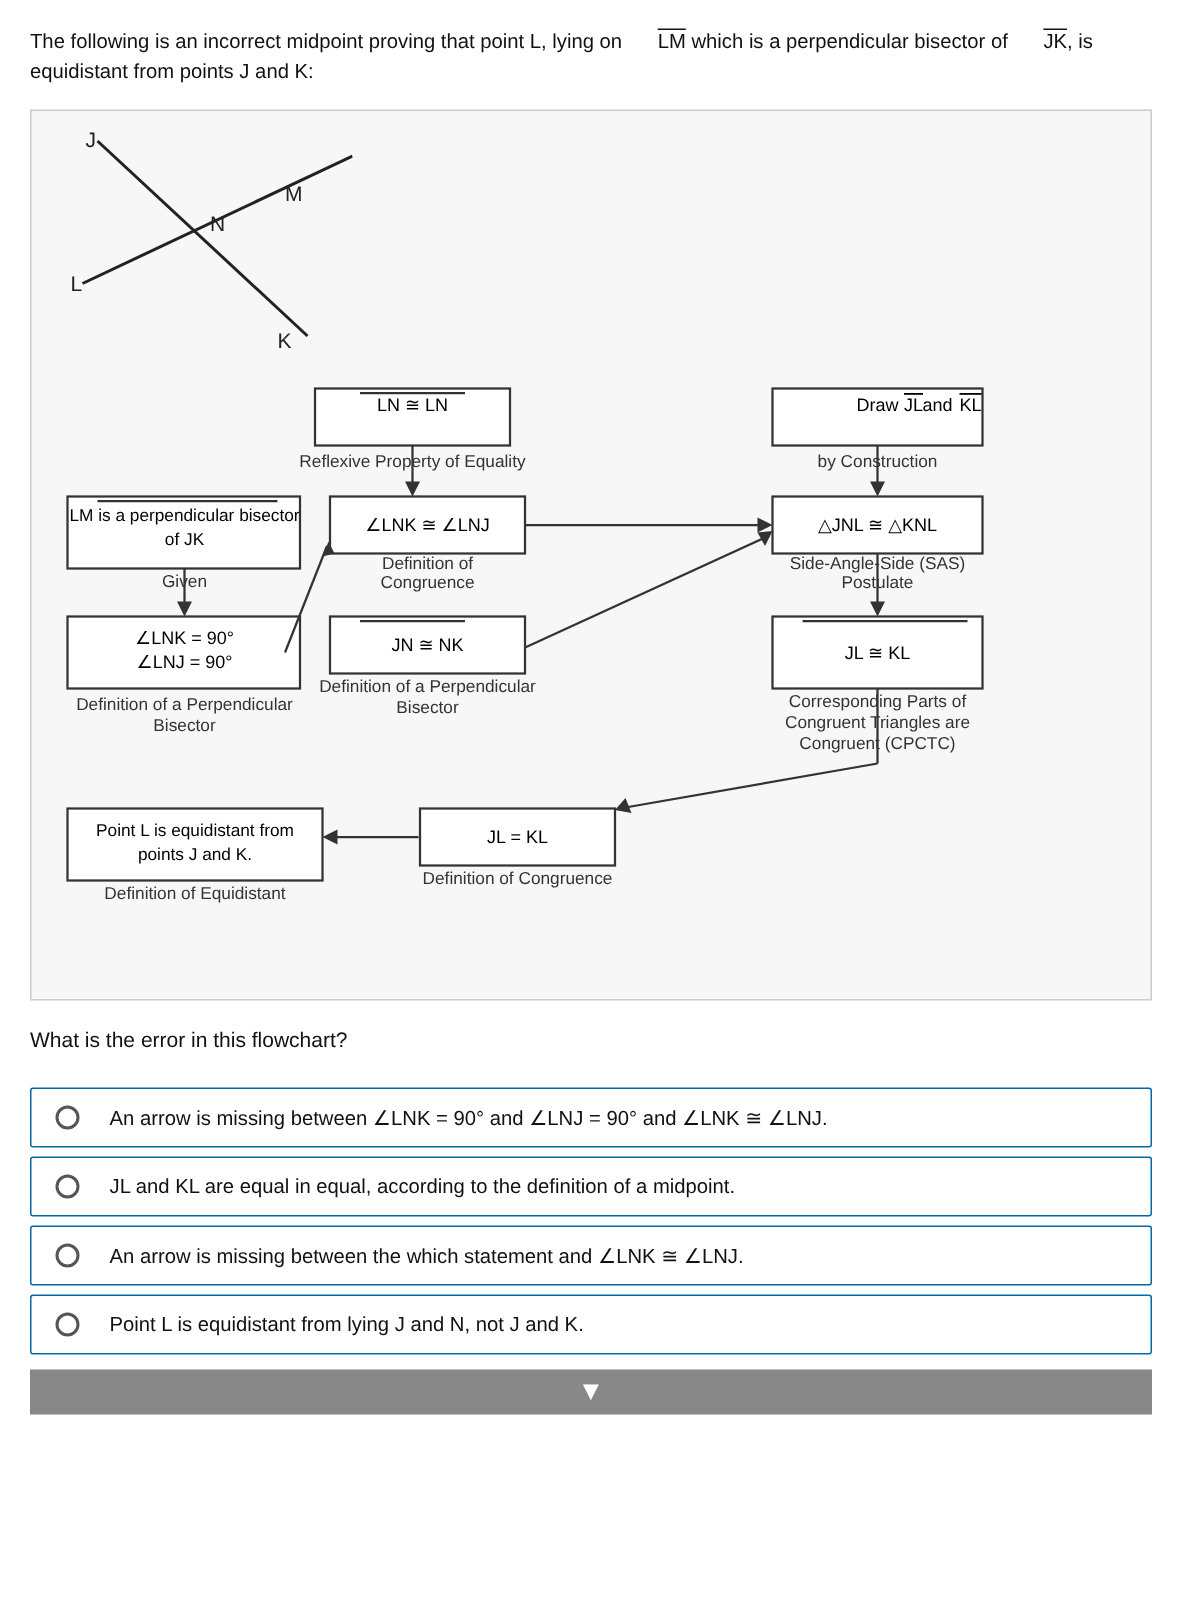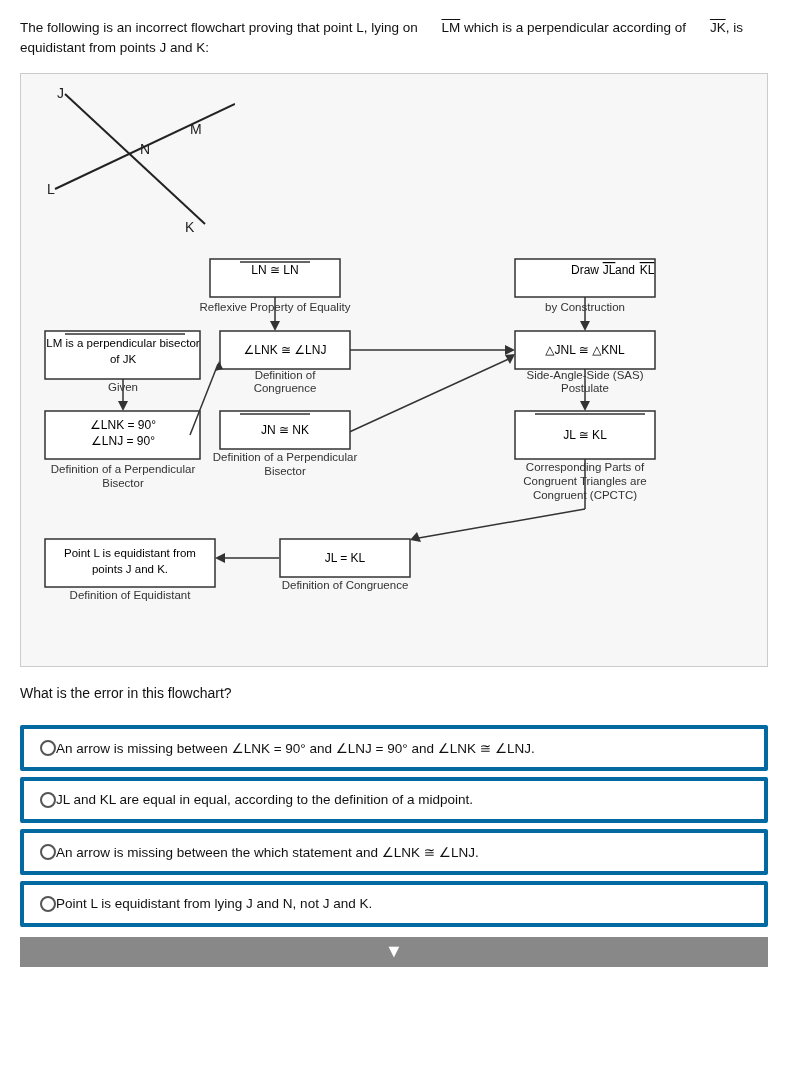--- a/index.html
+++ b/index.html
@@ -43,28 +43,28 @@
 
     
     .question-text {
       font-size: 14px;
       margin-bottom: 24px;
       font-weight: normal;
     }
 
     
     .answer-choice {
-      border: 4px solid #0369a1;
+      border: 1px solid #0369a1;
       background: #fff;
       padding: 11px 16px;
       margin-bottom: 6px;
       font-size: 13.5px;
       display: flex;
       align-items: center;
-      gap: 0;
+      gap: 20px;
       cursor: pointer;
       border-radius: 2px;
     }
 
     .radio-circle {
       width: 16px;
       height: 16px;
       border: 2px solid #555;
       border-radius: 50%;
       flex-shrink: 0;
@@ -83,21 +83,21 @@
 
     .bottom-arrow {
       color: white;
       font-size: 18px;
     }
   </style>
 </head>
 <body>
 
 <div class="intro-text">
-  <span>The following is an incorrect flowchart proving that point L, lying on </span><span class="overline">LM</span><span> which is a perpendicular according of </span><span class="overline">JK</span><span>, is equidistant from points J and K:</span>
+  <span>The following is an incorrect midpoint proving that point L, lying on </span><span class="overline">LM</span><span> which is a perpendicular bisector of </span><span class="overline">JK</span><span>, is equidistant from points J and K:</span>
 </div>
 
 <div class="diagram-area">
 
   
   <div class="geo-figure">
     <svg width="200" height="155" viewBox="0 0 200 155">
 
       <line x1="30" y1="10" x2="170" y2="140" stroke="#222" stroke-width="2"></line>
 

